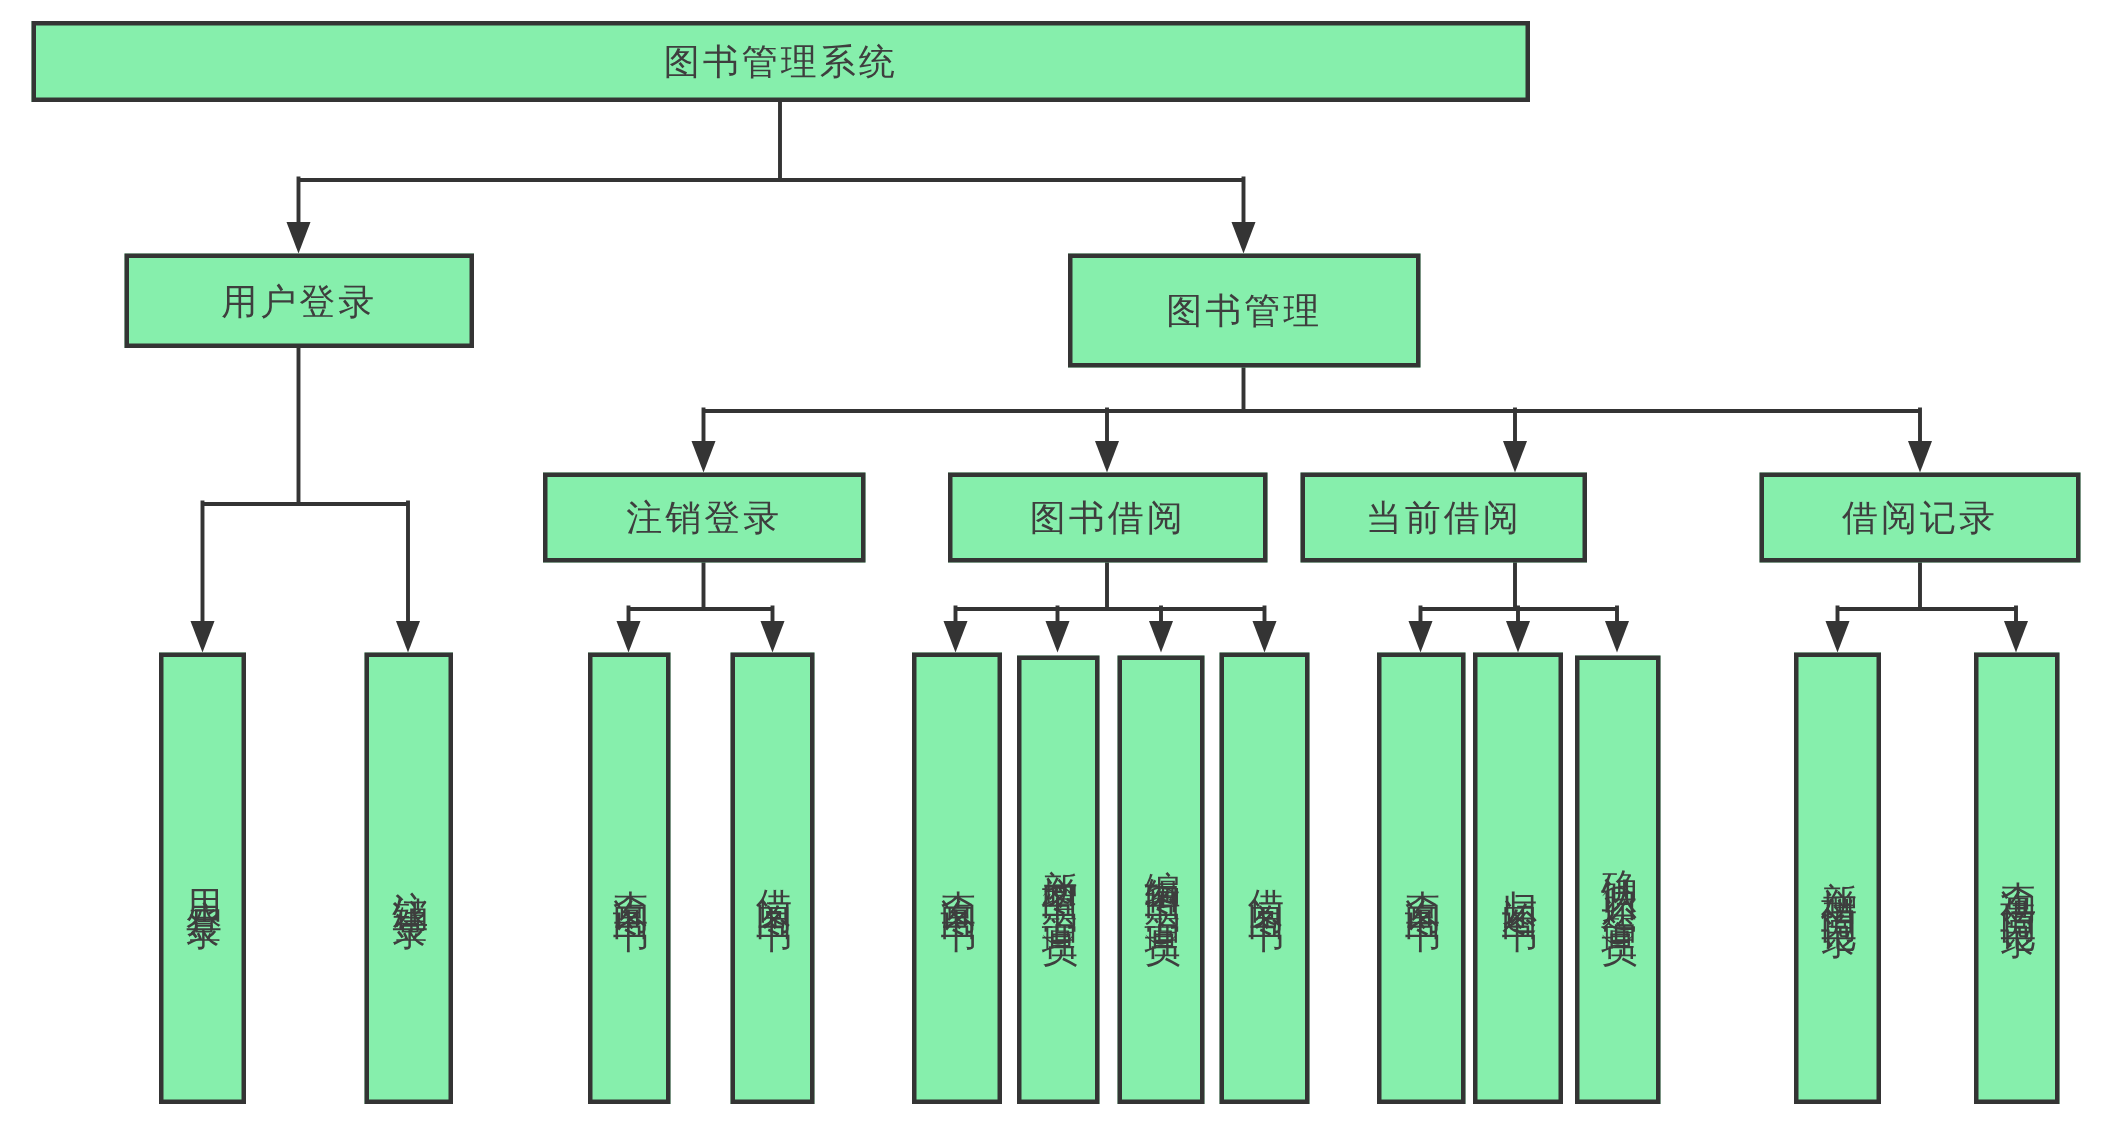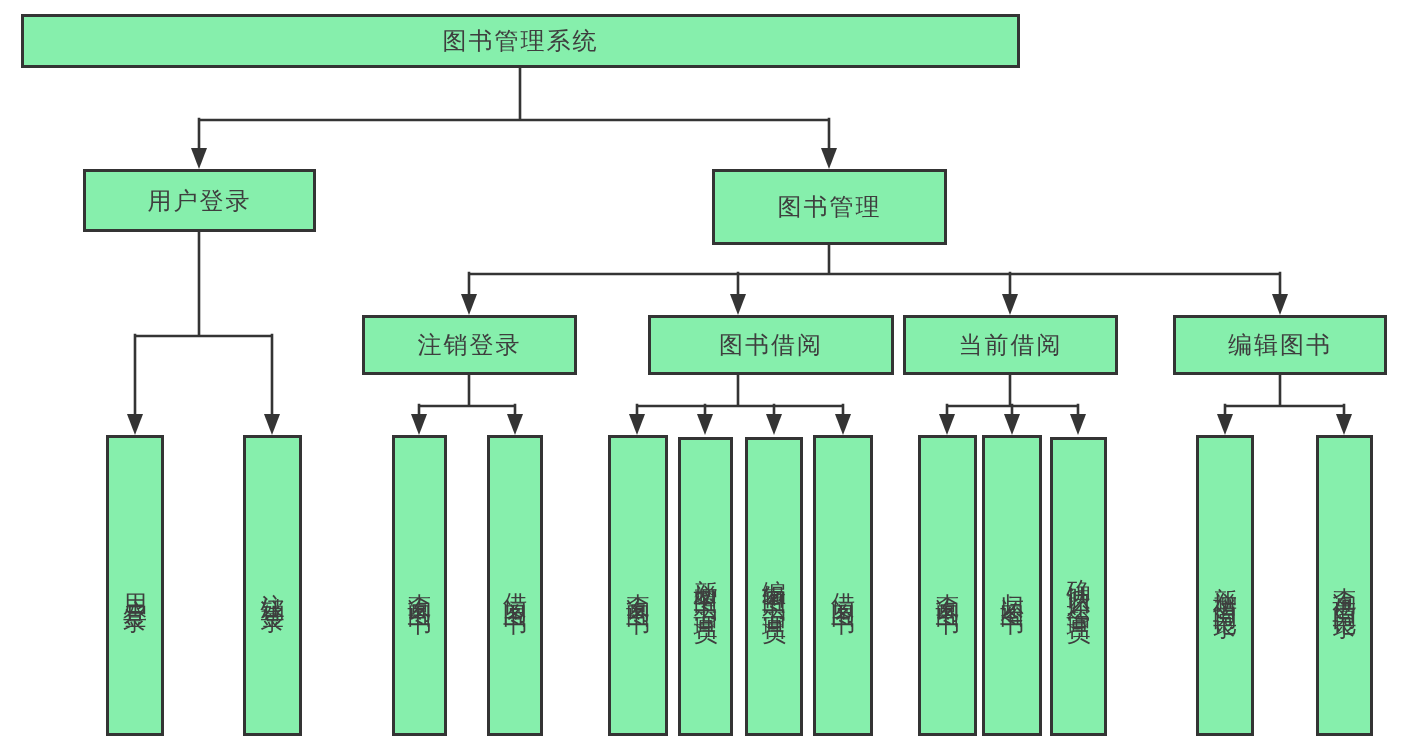--- a/index.html
+++ b/index.html
@@ -78,28 +78,28 @@
   <div class="node h" style="left:83px;top:169px;width:233px;height:63px">
     <span>用户登录</span>
   </div>
   <div class="node h" style="left:712px;top:169px;width:235px;height:76px">
     <span>图书管理</span>
   </div>
 
   <div class="node h" style="left:362px;top:315px;width:215px;height:60px">
     <span>注销登录</span>
   </div>
-  <div class="node h" style="left:648px;top:315px;width:246px;height:60px">
+  <div class="node h" style="left:632px;top:315px;width:213px;height:60px">
     <span>图书借阅</span>
   </div>
-  <div class="node h" style="left:903px;top:315px;width:215px;height:60px">
+  <div class="node h" style="left:867px;top:315px;width:191px;height:60px">
     <span>当前借阅</span>
   </div>
   <div class="node h" style="left:1173px;top:315px;width:214px;height:60px">
-    <span>编辑图书</span>
+    <span>借阅记录</span>
   </div>
 
   <div class="node v" style="left:106px;top:435px;width:58px;height:301px">
     <span>用户登录</span>
   </div>
   <div class="node v" style="left:243px;top:435px;width:59px;height:301px">
     <span>注销登录</span>
   </div>
 
   <div class="node v" style="left:392px;top:435px;width:55px;height:301px">

